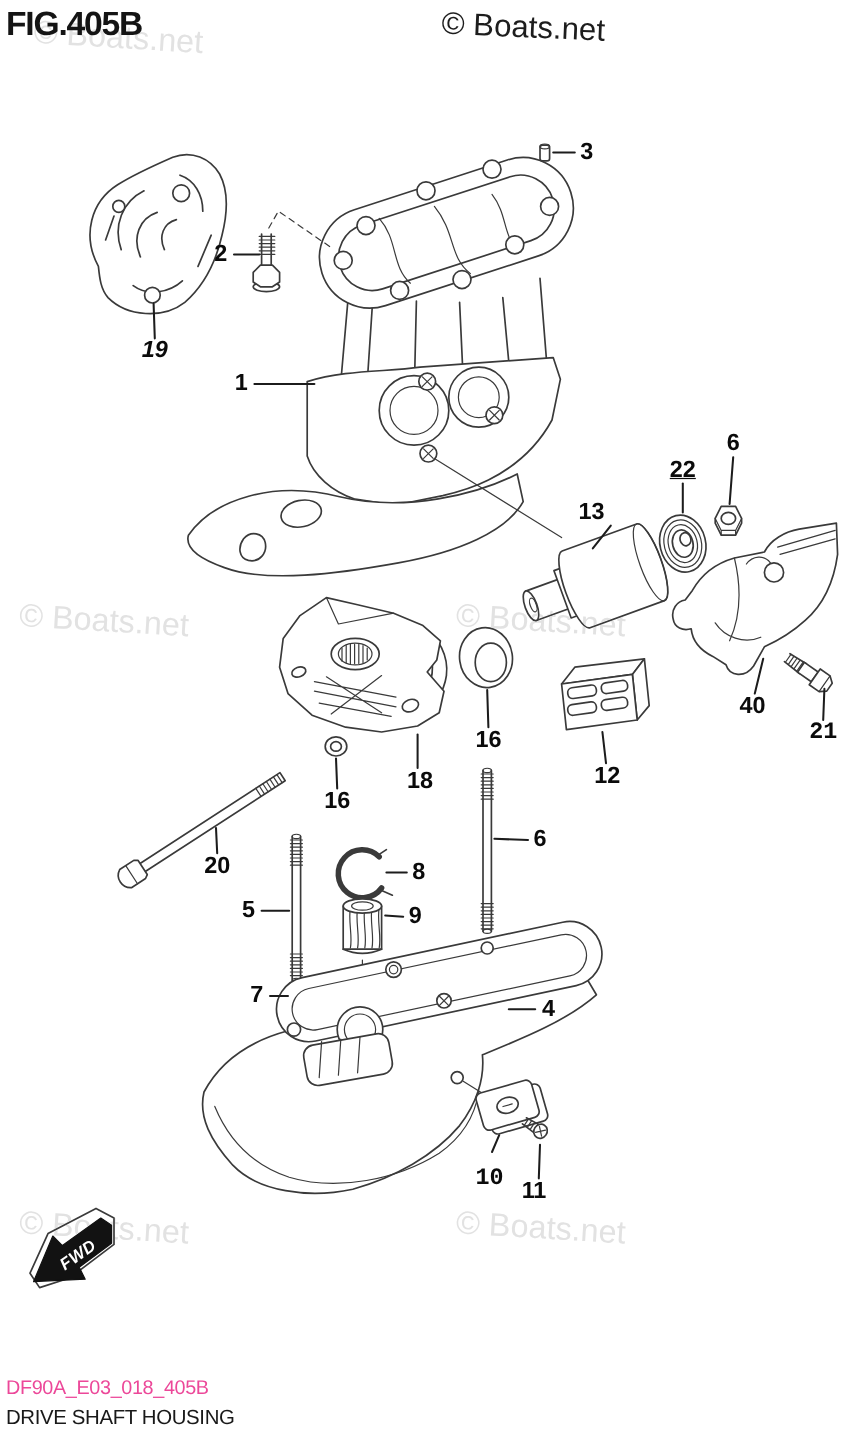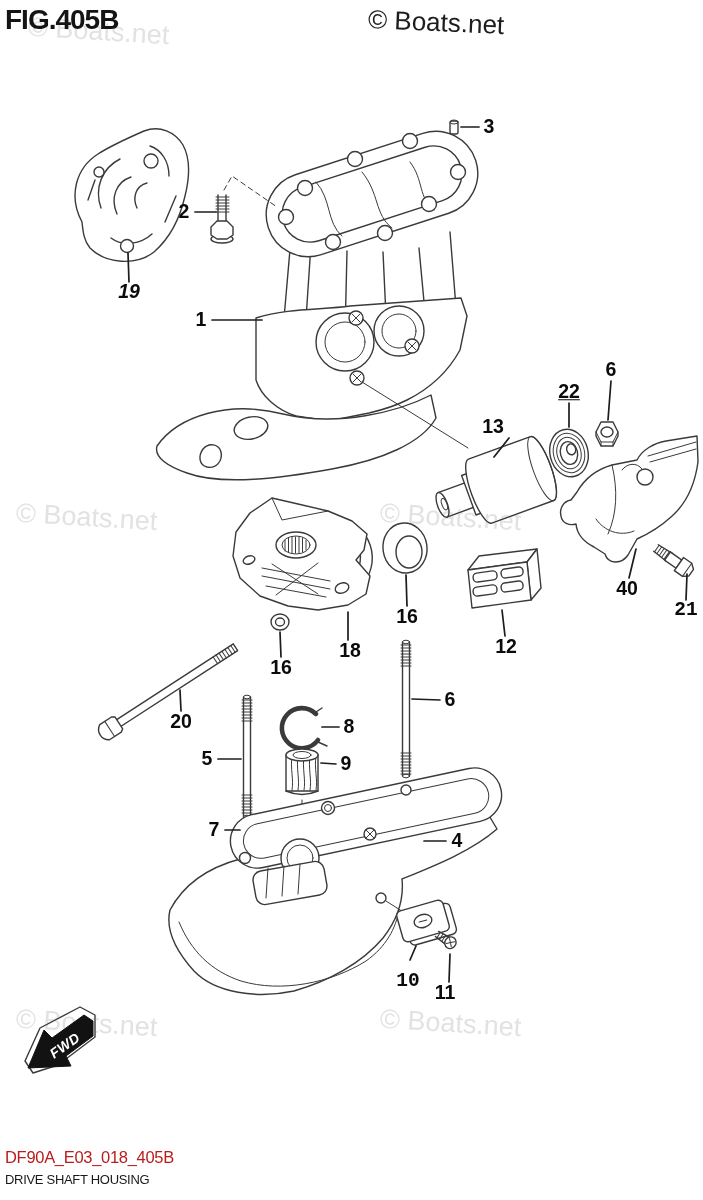--- a/index.html
+++ b/index.html
@@ -3,23 +3,23 @@
 <meta charset="utf-8">
 <style>
   html,body{margin:0;padding:0;background:#fff;}
   .page{position:relative;width:703px;height:1200px;background:#fff;overflow:hidden;
         font-family:"Liberation Sans",sans-serif;}
   
   .fig-label{position:absolute;left:5px;top:4px;font-size:28px;font-weight:800;
              letter-spacing:-1px;color:#141414;z-index:10;}
   .copyright{position:absolute;left:368px;top:7px;font-size:26px;color:#1d1d1d;
              transform:rotate(2.5deg);z-index:10;white-space:nowrap;}
-  .footer-code{position:absolute;left:5px;top:1148px;font-size:16.5px;color:#b91c1c;
+  .footer-code{position:absolute;left:5px;top:1148px;font-size:16.5px;color:#ec4899;
                letter-spacing:-0.3px;z-index:10;white-space:nowrap;}
-  .footer-title{position:absolute;left:5px;top:1172px;font-size:13px;color:#191919;
+  .footer-title{position:absolute;left:5px;top:1172px;font-size:17px;color:#191919;
                letter-spacing:-0.3px;z-index:10;white-space:nowrap;}
   
   .wm{position:absolute;font-size:27px;color:#e2e2e2;transform:rotate(3.5deg);
       white-space:nowrap;z-index:5;mix-blend-mode:darken;pointer-events:none;}
   
   .callout{position:absolute;transform:translate(-50%,-50%);font-size:19.5px;
            font-weight:bold;color:#0b0b0b;z-index:10;cursor:pointer;line-height:1;}
   
   svg.art{position:absolute;left:0;top:0;z-index:1;}
   svg.art .ln{fill:none;stroke:#3a3a3a;stroke-width:1.4;stroke-linecap:round;stroke-linejoin:round;}

